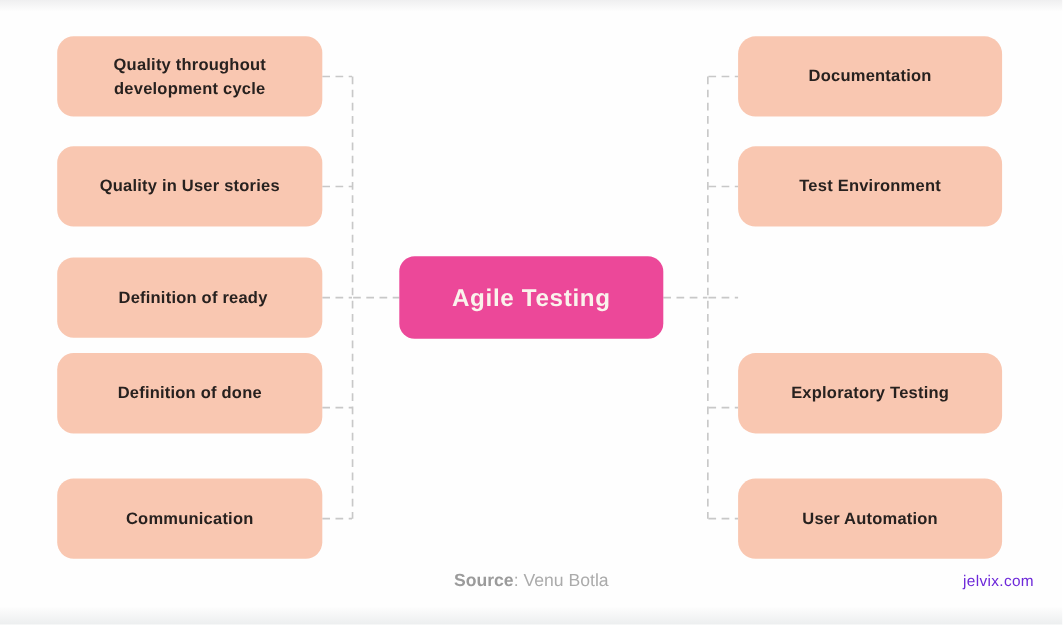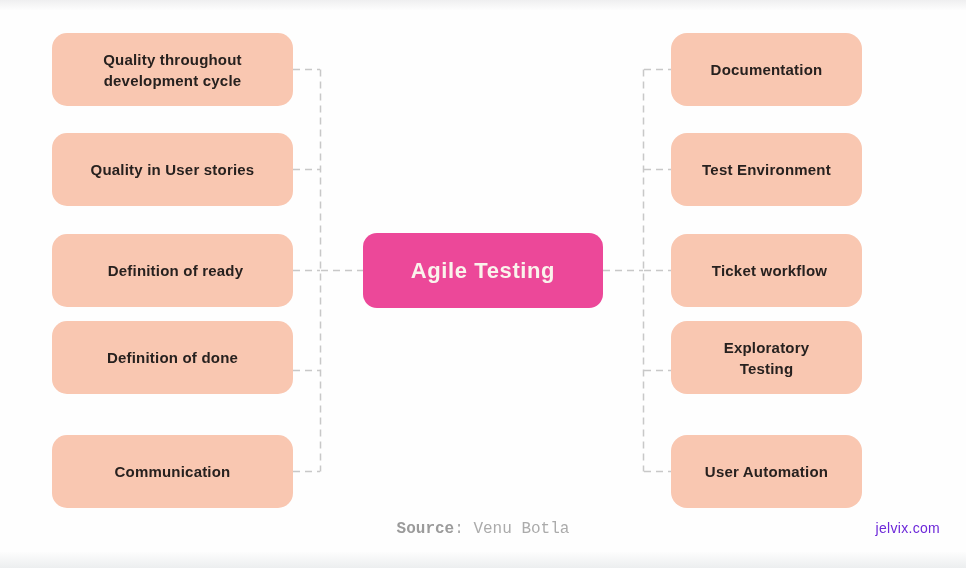--- a/index.html
+++ b/index.html
@@ -42,21 +42,21 @@
     justify-content: center;
     text-align: center;
     color: #27211F;
     font-weight: 700;
     font-size: 15px;
     line-height: 1.4;
     padding: 8px 26px;
     letter-spacing: 0.2px;
   }
   .node.left  { left: 52px;  width: 241px; height: 73px; border-radius: 15px; }
-  .node.right { left: 671px; width: 191px; height: 73px; }
+  .node.right { left: 671px; width: 240px; height: 73px; }
 
   .row-0 { top: 33px; }
   .row-1 { top: 133px; }
   .row-2 { top: 234px; padding-left: 32px; }
   .row-3 { top: 321px; text-align: center; }
   .row-4 { top: 435px; text-align: center; }
 
   .center-node {
     position: absolute;
     left: 363px; top: 233px;
@@ -81,21 +81,20 @@
     letter-spacing: 2px;
   }
 
   .footer-source {
     position: absolute;
     left: 0; top: 520px;
     width: 966px;
     text-align: center;
     font-size: 16px;
     color: #ABABAB;
-    font-family: Liberation Mono, monospace;
   }
   .footer-source .src-label {
     font-weight: 700;
     color: #9B9B9B;
   }
 
   .footer-site {
     position: absolute;
     right: 26px; top: 520px;
     font-size: 14px;
@@ -154,23 +153,20 @@
   <div class="center-node">
     <span>Agile Testing</span>
   </div>
 
   <div class="node right row-0">
     <span>Documentation</span>
   </div>
   <div class="node right row-1">
     <span>Test Environment</span>
   </div>
-  <div class="node right row-2">
-    <span>Ticket workflow</span>
-  </div>
   <div class="node right row-3">
     <span>Exploratory Testing</span>
   </div>
   <div class="node right row-4">
     <span>User Automation</span>
   </div>
 
 
   <div class="footer-source">
     <span class="src-label">Source</span><span>: Venu Botla</span>

